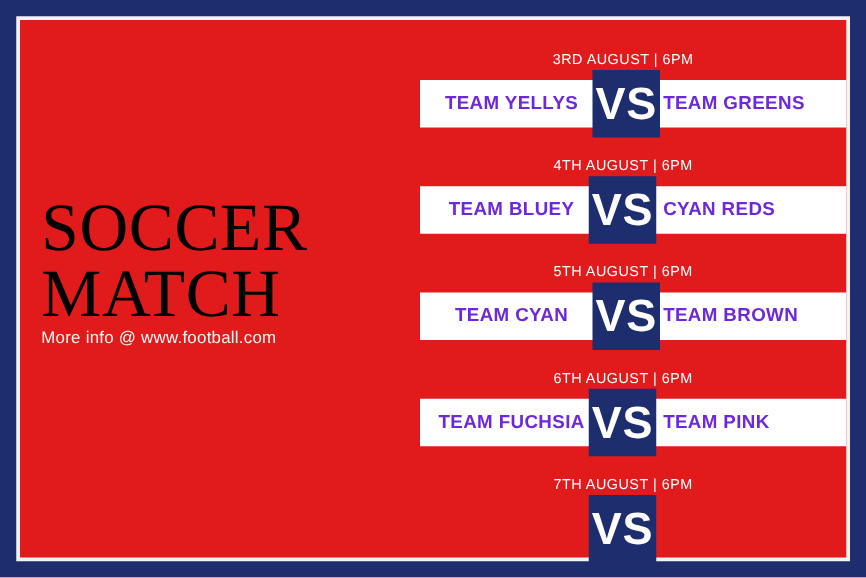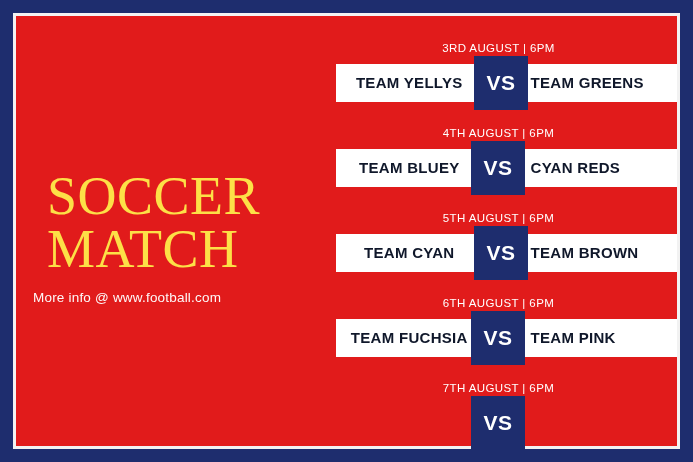--- a/index.html
+++ b/index.html
@@ -36,26 +36,26 @@
 
   
   #left-col {
     position: absolute;
     left: 17px;
     top: 140px;
     width: 290px;
   }
   #poster-title {
     font-family: "Liberation Serif", serif;
-    color: #fde047;
+    color: #000000;
     font-size: 54px;
     line-height: 0.98;
     letter-spacing: 0.5px;
     font-weight: normal;
-    margin: 14px;
+    margin: 0;
     white-space: pre-line;
   }
   #more-info {
     color: #ffffff;
     font-size: 13.5px;
     font-weight: 300;
     letter-spacing: 0.2px;
     opacity: 0.97;
   }
 
@@ -88,21 +88,21 @@
     right: 0;
     top: 22px;
     height: 38px;
     background: #ffffff;
   }
   .team {
     position: absolute;
     top: 0;
     height: 38px;
     line-height: 38px;
-    color: #0f172a;
+    color: #6d28d9;
     font-size: 15px;
     font-weight: bold;
     letter-spacing: 0.3px;
     white-space: nowrap;
     overflow: hidden;
   }
   .team-home {
     left: 0;
     right: 50%;
     text-align: center;
@@ -115,21 +115,21 @@
     padding-left: 24px;
     box-sizing: border-box;
   }
   .vs-badge {
     position: absolute;
     top: 14px;
     width: 54px;
     height: 54px;
     background: #1e2d6e;
     color: #ffffff;
-    font-size: 21px;
+    font-size: 36px;
     font-weight: bold;
     line-height: 54px;
     text-align: center;
     letter-spacing: 0.5px;
   }
 </style>
 </head>
 <body>
 
 <div id="poster">

